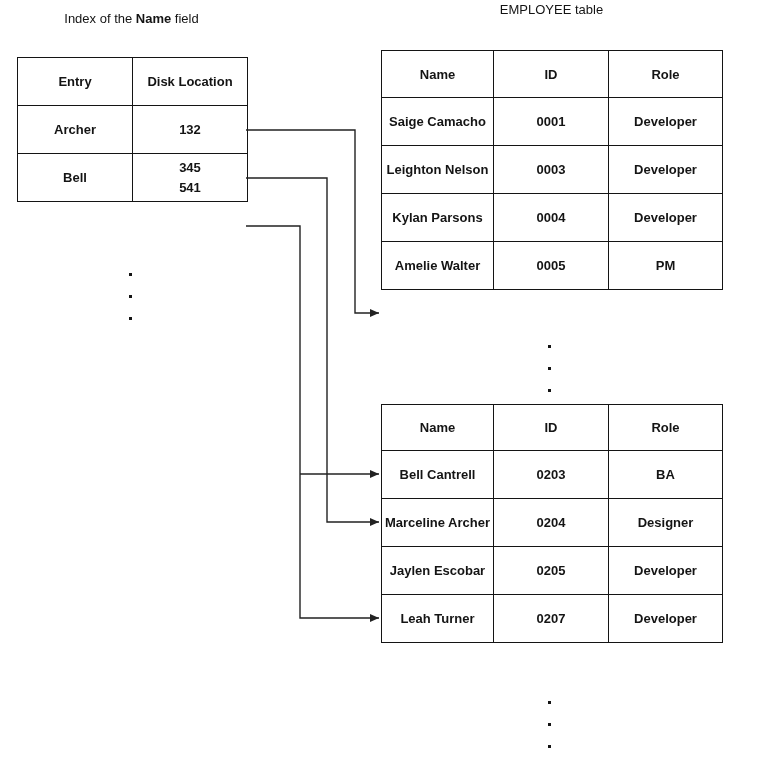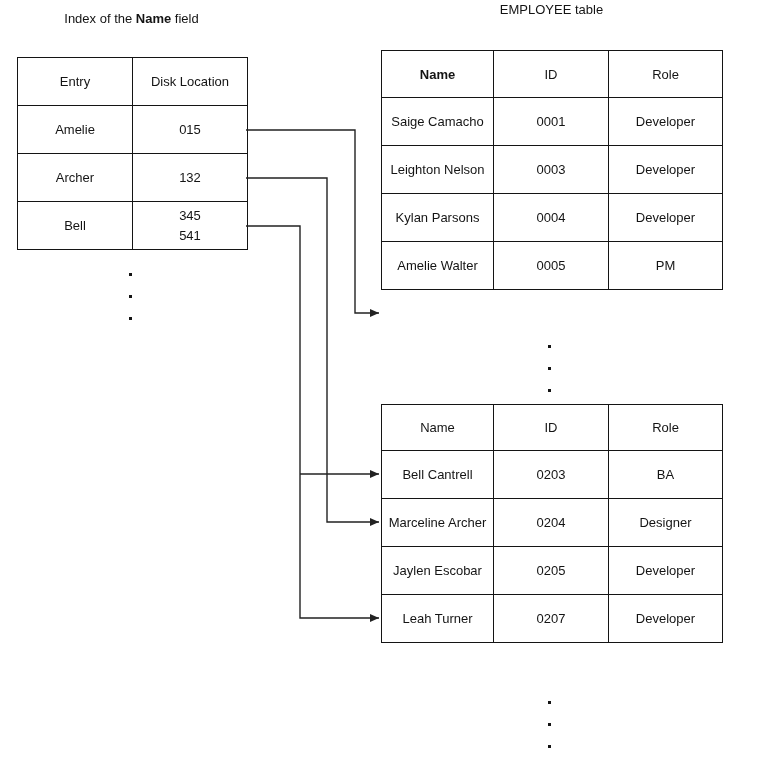--- a/index.html
+++ b/index.html
@@ -2,21 +2,21 @@
 <html><head>
 <meta charset="utf-8">
 <style>
   html,body{margin:0;padding:0;background:#ffffff;}
   .canvas{position:relative;width:764px;height:782px;background:#ffffff;
           font-family:"Liberation Sans",sans-serif;color:#141414;overflow:hidden;}
   .title{position:absolute;font-size:13px;text-align:center;color:#141414;}
   .title b{font-weight:bold;}
   .tbl{position:absolute;border-collapse:collapse;table-layout:fixed;background:#fff;}
   .tbl td,.tbl th{border:1.5px solid #141414;text-align:center;vertical-align:middle;
-                  font-size:13px;font-weight:normal;padding:0;color:#141414;}
+                  font-size:13px;font-weight:bold;padding:0;color:#141414;}
   .emp-top th.bold{font-weight:bold;}
   .pre{white-space:pre-line;line-height:20px;}
   .dots{position:absolute;display:flex;flex-direction:column;gap:19px;}
   .dots span{width:3px;height:3px;background:#141414;display:block;}
   .arrows{position:absolute;left:0;top:0;pointer-events:none;}
 </style>
 </head>
 <body>
 
 <div class="canvas">
@@ -26,24 +26,20 @@
 
   <table class="tbl" style="left:17px;top:57px;width:230px;">
     <colgroup>
         <col style="width:115px;">
         <col style="width:115px;">
       </colgroup>
     <tbody>
         <tr style="height:48px;">
       <th>Entry</th>
       <th>Disk Location</th>
-    </tr>
-    <tr style="height:48px;">
-      <td>Amelie</td>
-      <td>015</td>
     </tr>
     <tr style="height:48px;">
       <td>Archer</td>
       <td>132</td>
     </tr>
     <tr style="height:48px;">
       <td>Bell</td>
       <td class="pre">345
 541</td>
     </tr>

